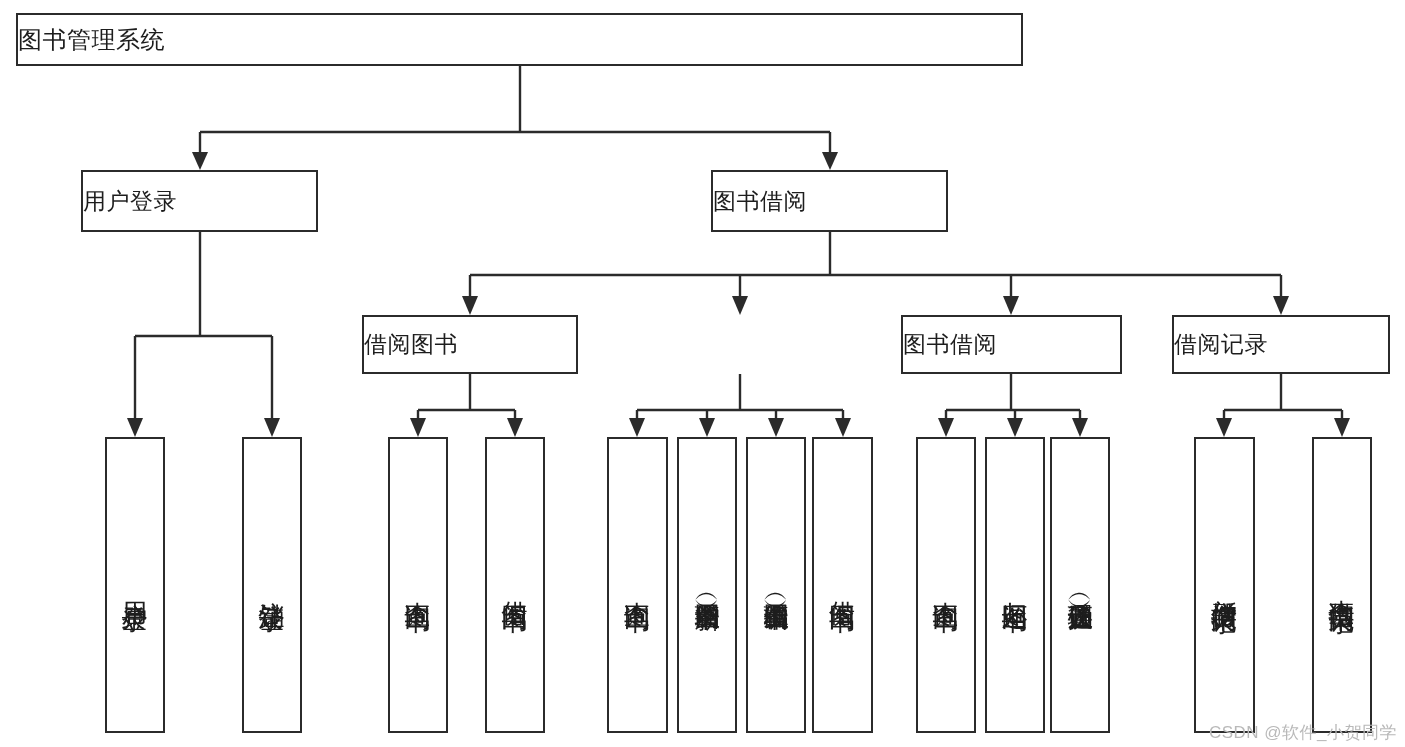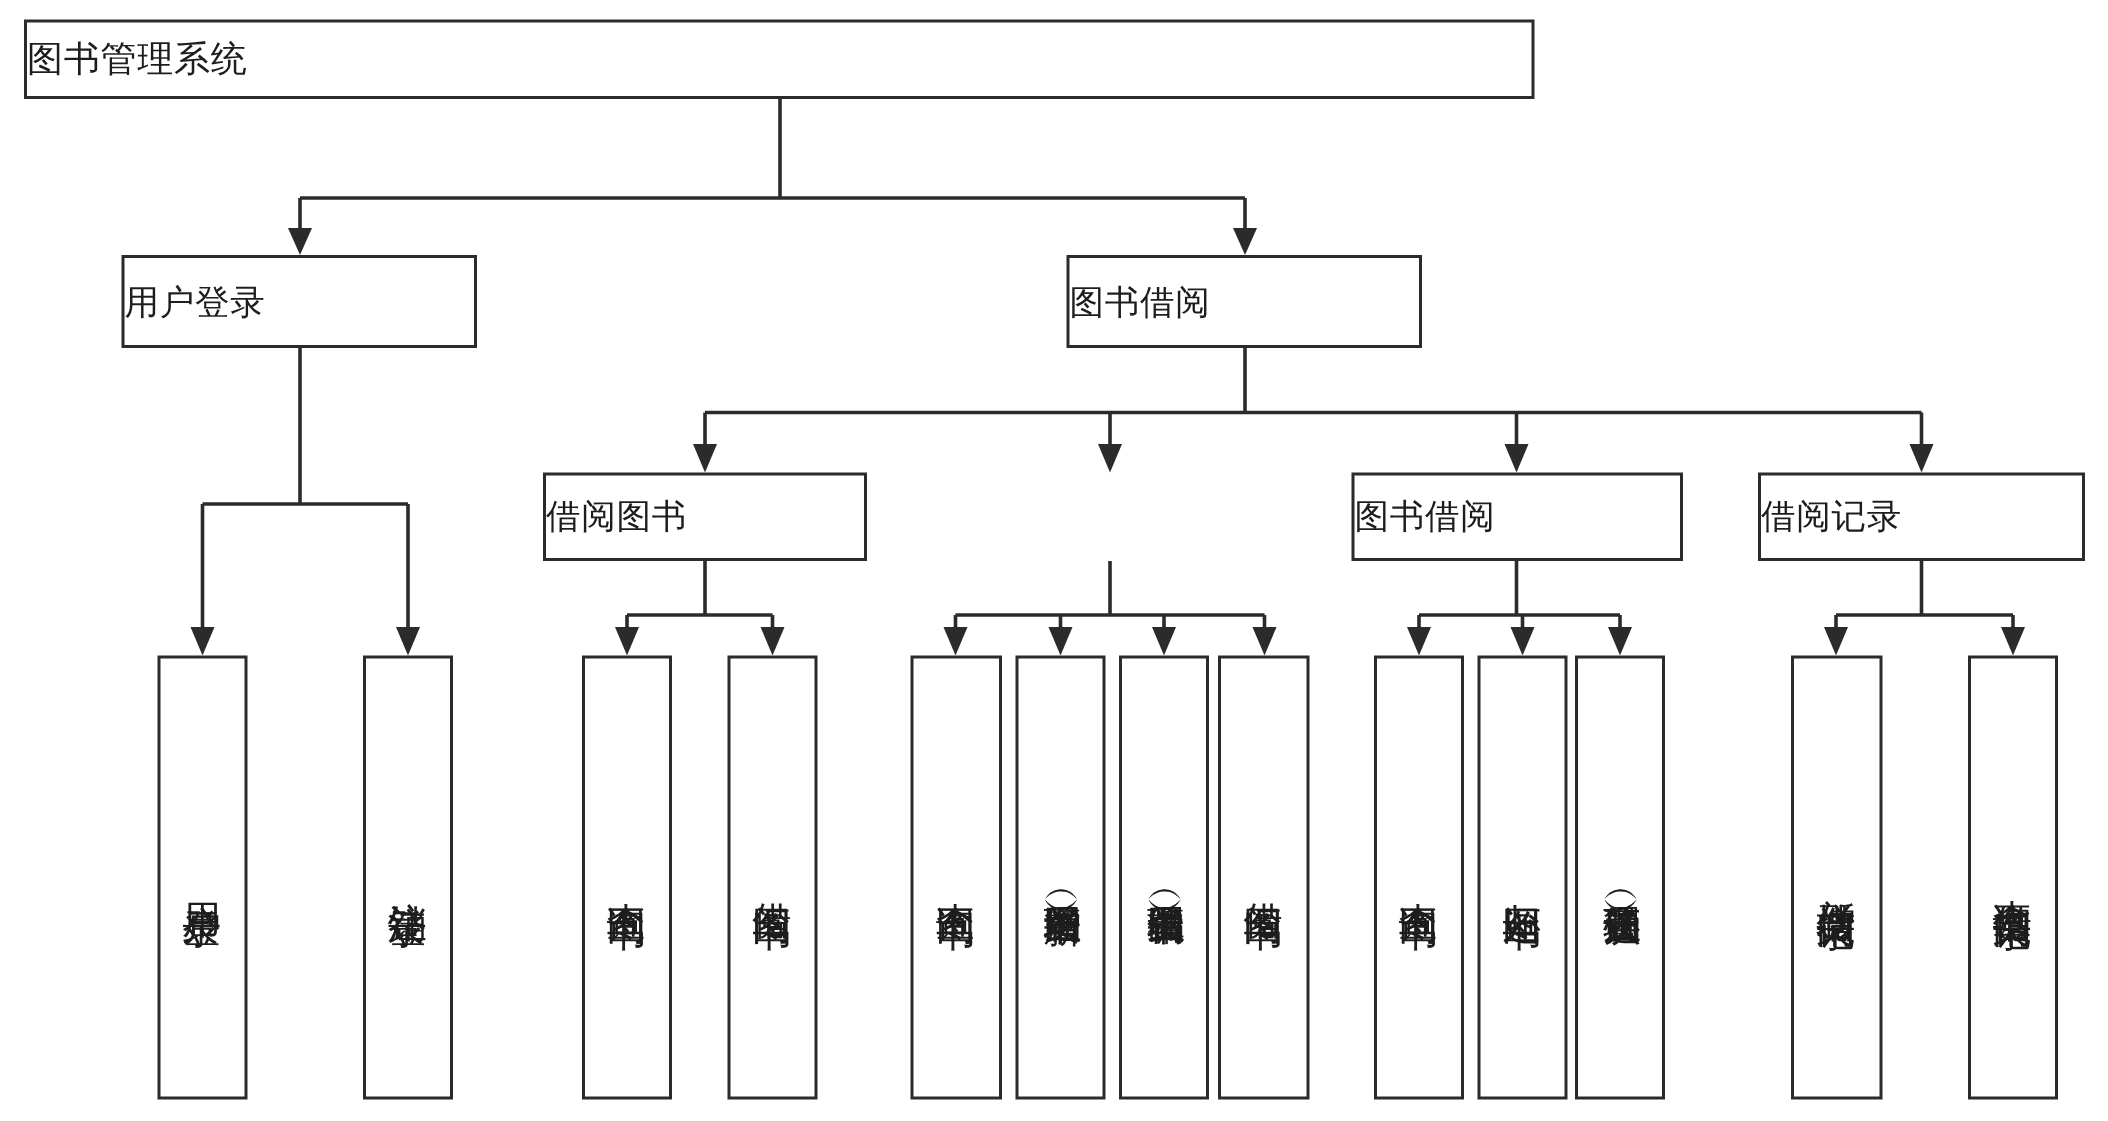--- a/index.html
+++ b/index.html
@@ -208,13 +208,14 @@
     <span class="label">确认归还（管理员）</span>
   </div>
 
   <div class="node vertical" style="left:1194px; top:437px; width:61px; height:296px;">
     <span class="label">新增借阅记录</span>
   </div>
   <div class="node vertical" style="left:1312px; top:437px; width:60px; height:296px;">
     <span class="label">查询借阅记录</span>
   </div>
 
+  <div class="watermark">CSDN @软件_小贺同学</div>
 </div>
 
 </body></html>

